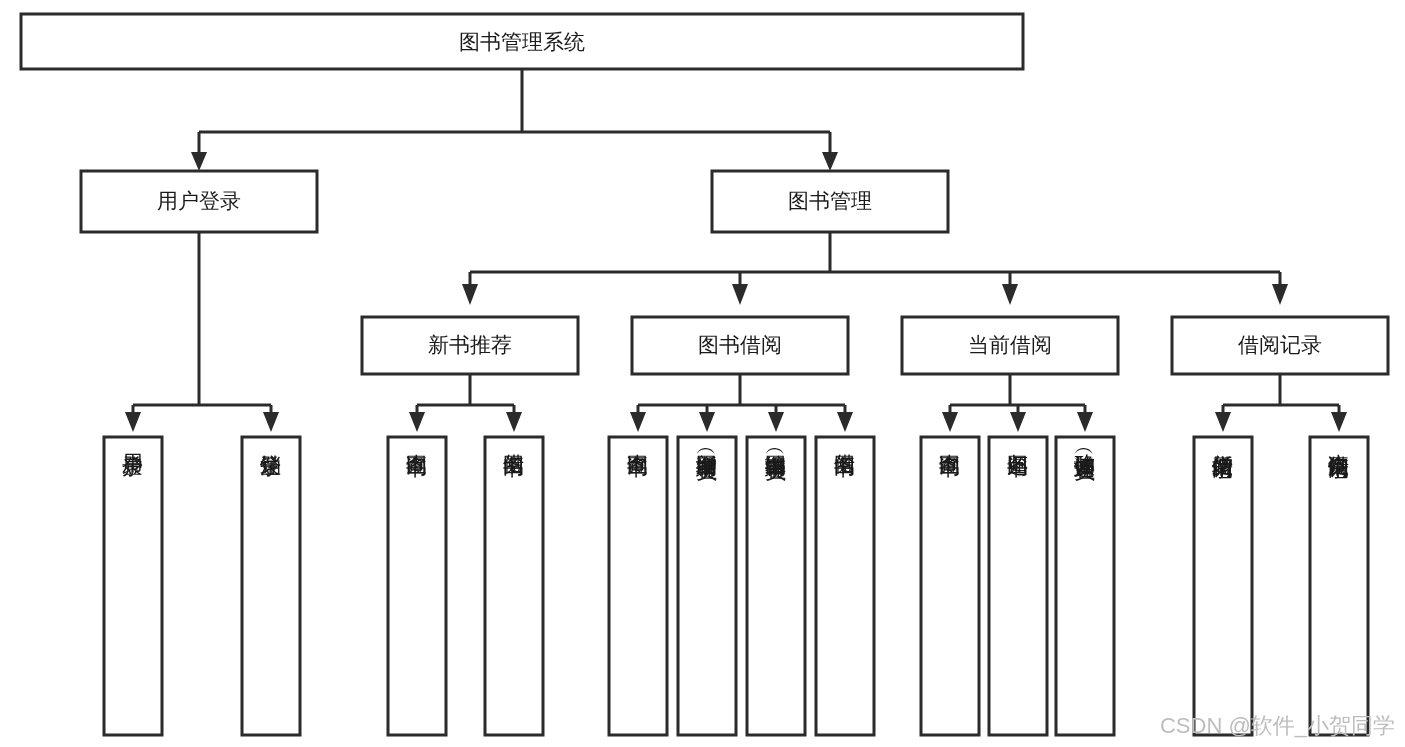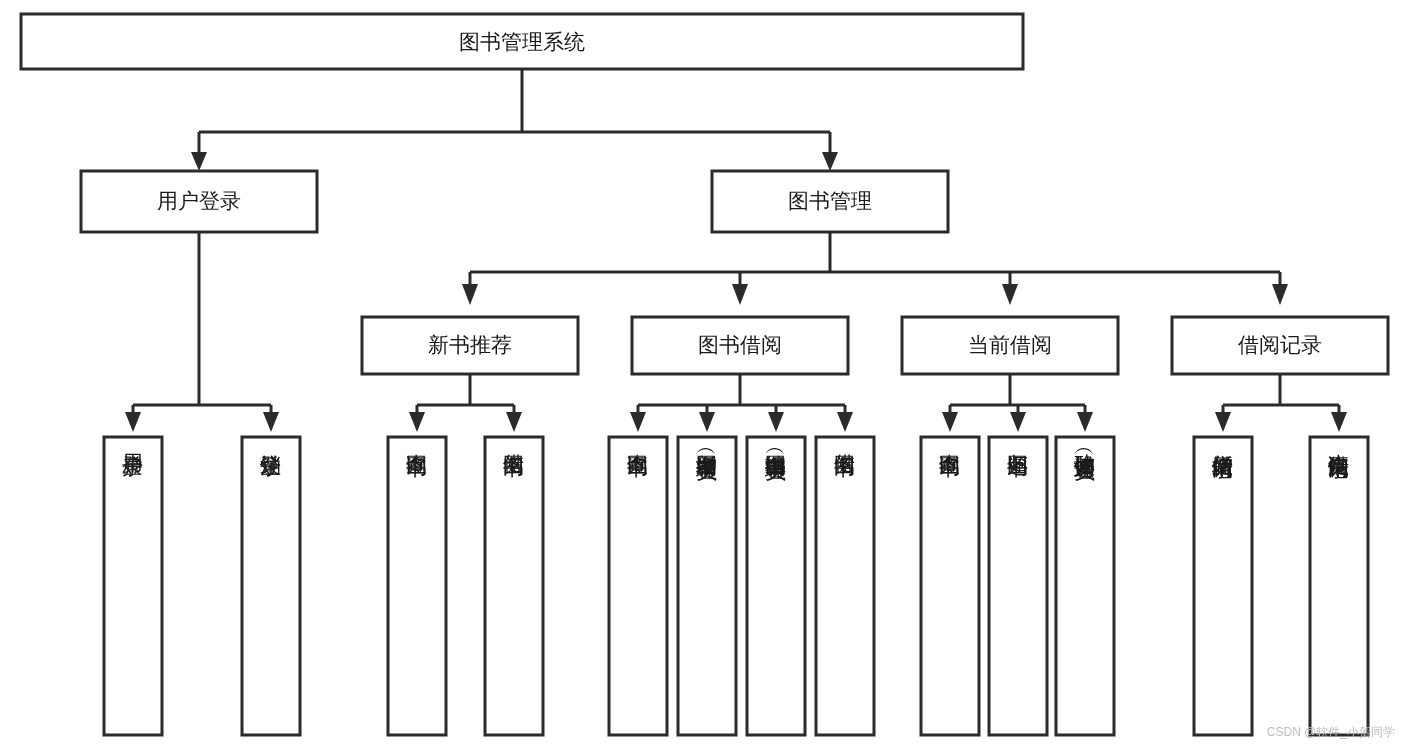--- a/index.html
+++ b/index.html
@@ -66,21 +66,21 @@
     line-height: 1;
     color: #1a1a1a;
     letter-spacing: 1px;
     white-space: nowrap;
   }
   .watermark {
     position: absolute;
     right: 10px;
     bottom: 6px;
     font-family: "Liberation Sans", "DejaVu Sans", sans-serif;
-    font-size: 12px;
+    font-size: 22px;
     color: #bdbdbd;
     white-space: nowrap;
     pointer-events: none;
   }
 </style>
 </head>
 <body>
 
 <div id="diagram-root">
 

